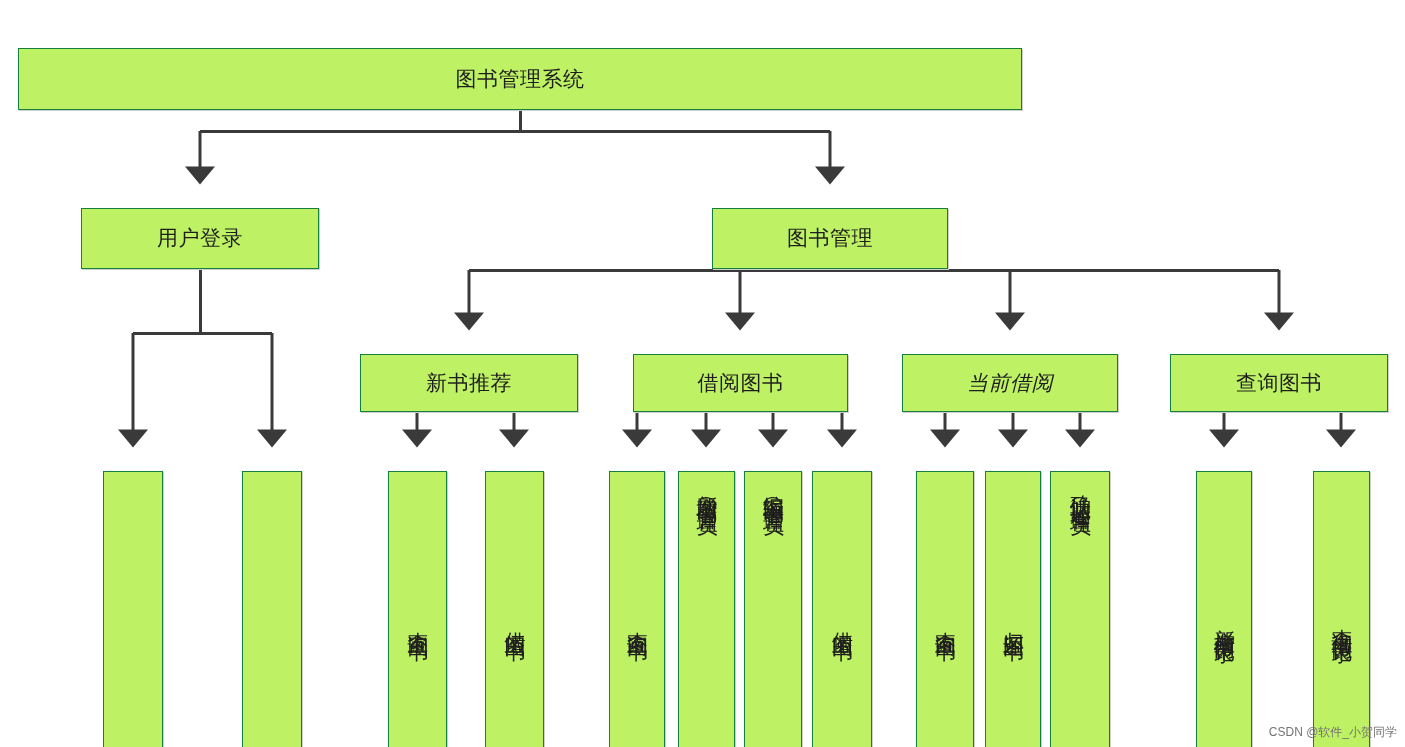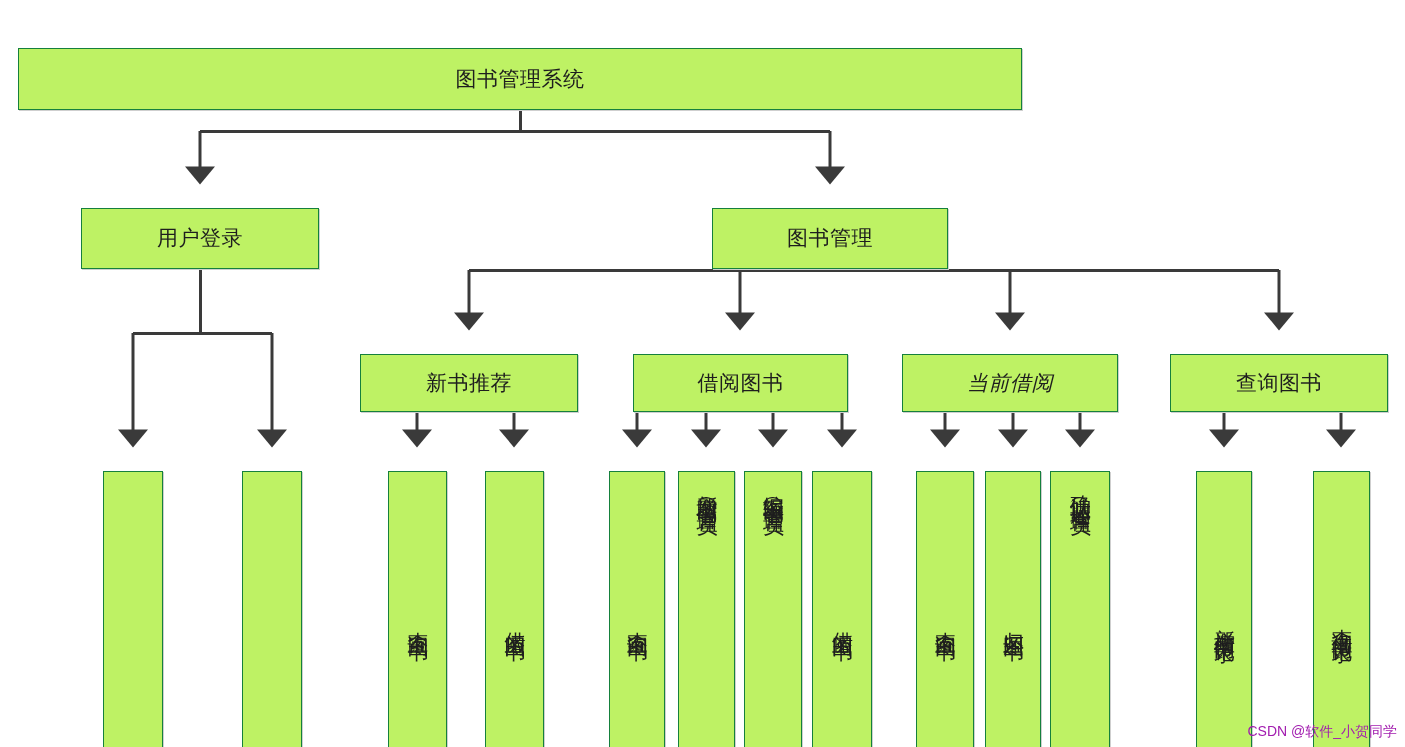--- a/index.html
+++ b/index.html
@@ -63,22 +63,22 @@
     text-orientation: upright;
     font-size: 21px;
     line-height: 1.18;
     letter-spacing: 3px;
     white-space: nowrap;
   }
   .watermark {
     position: absolute;
     right: 8px;
     bottom: 6px;
-    color: #a21caf;
-    font-size: 14px;
+    color: #737373;
+    font-size: 12px;
     white-space: nowrap;
     pointer-events: none;
     text-align: right;
   }
 </style>
 </head>
 <body>
 
 <div id="diagram-root">
 

